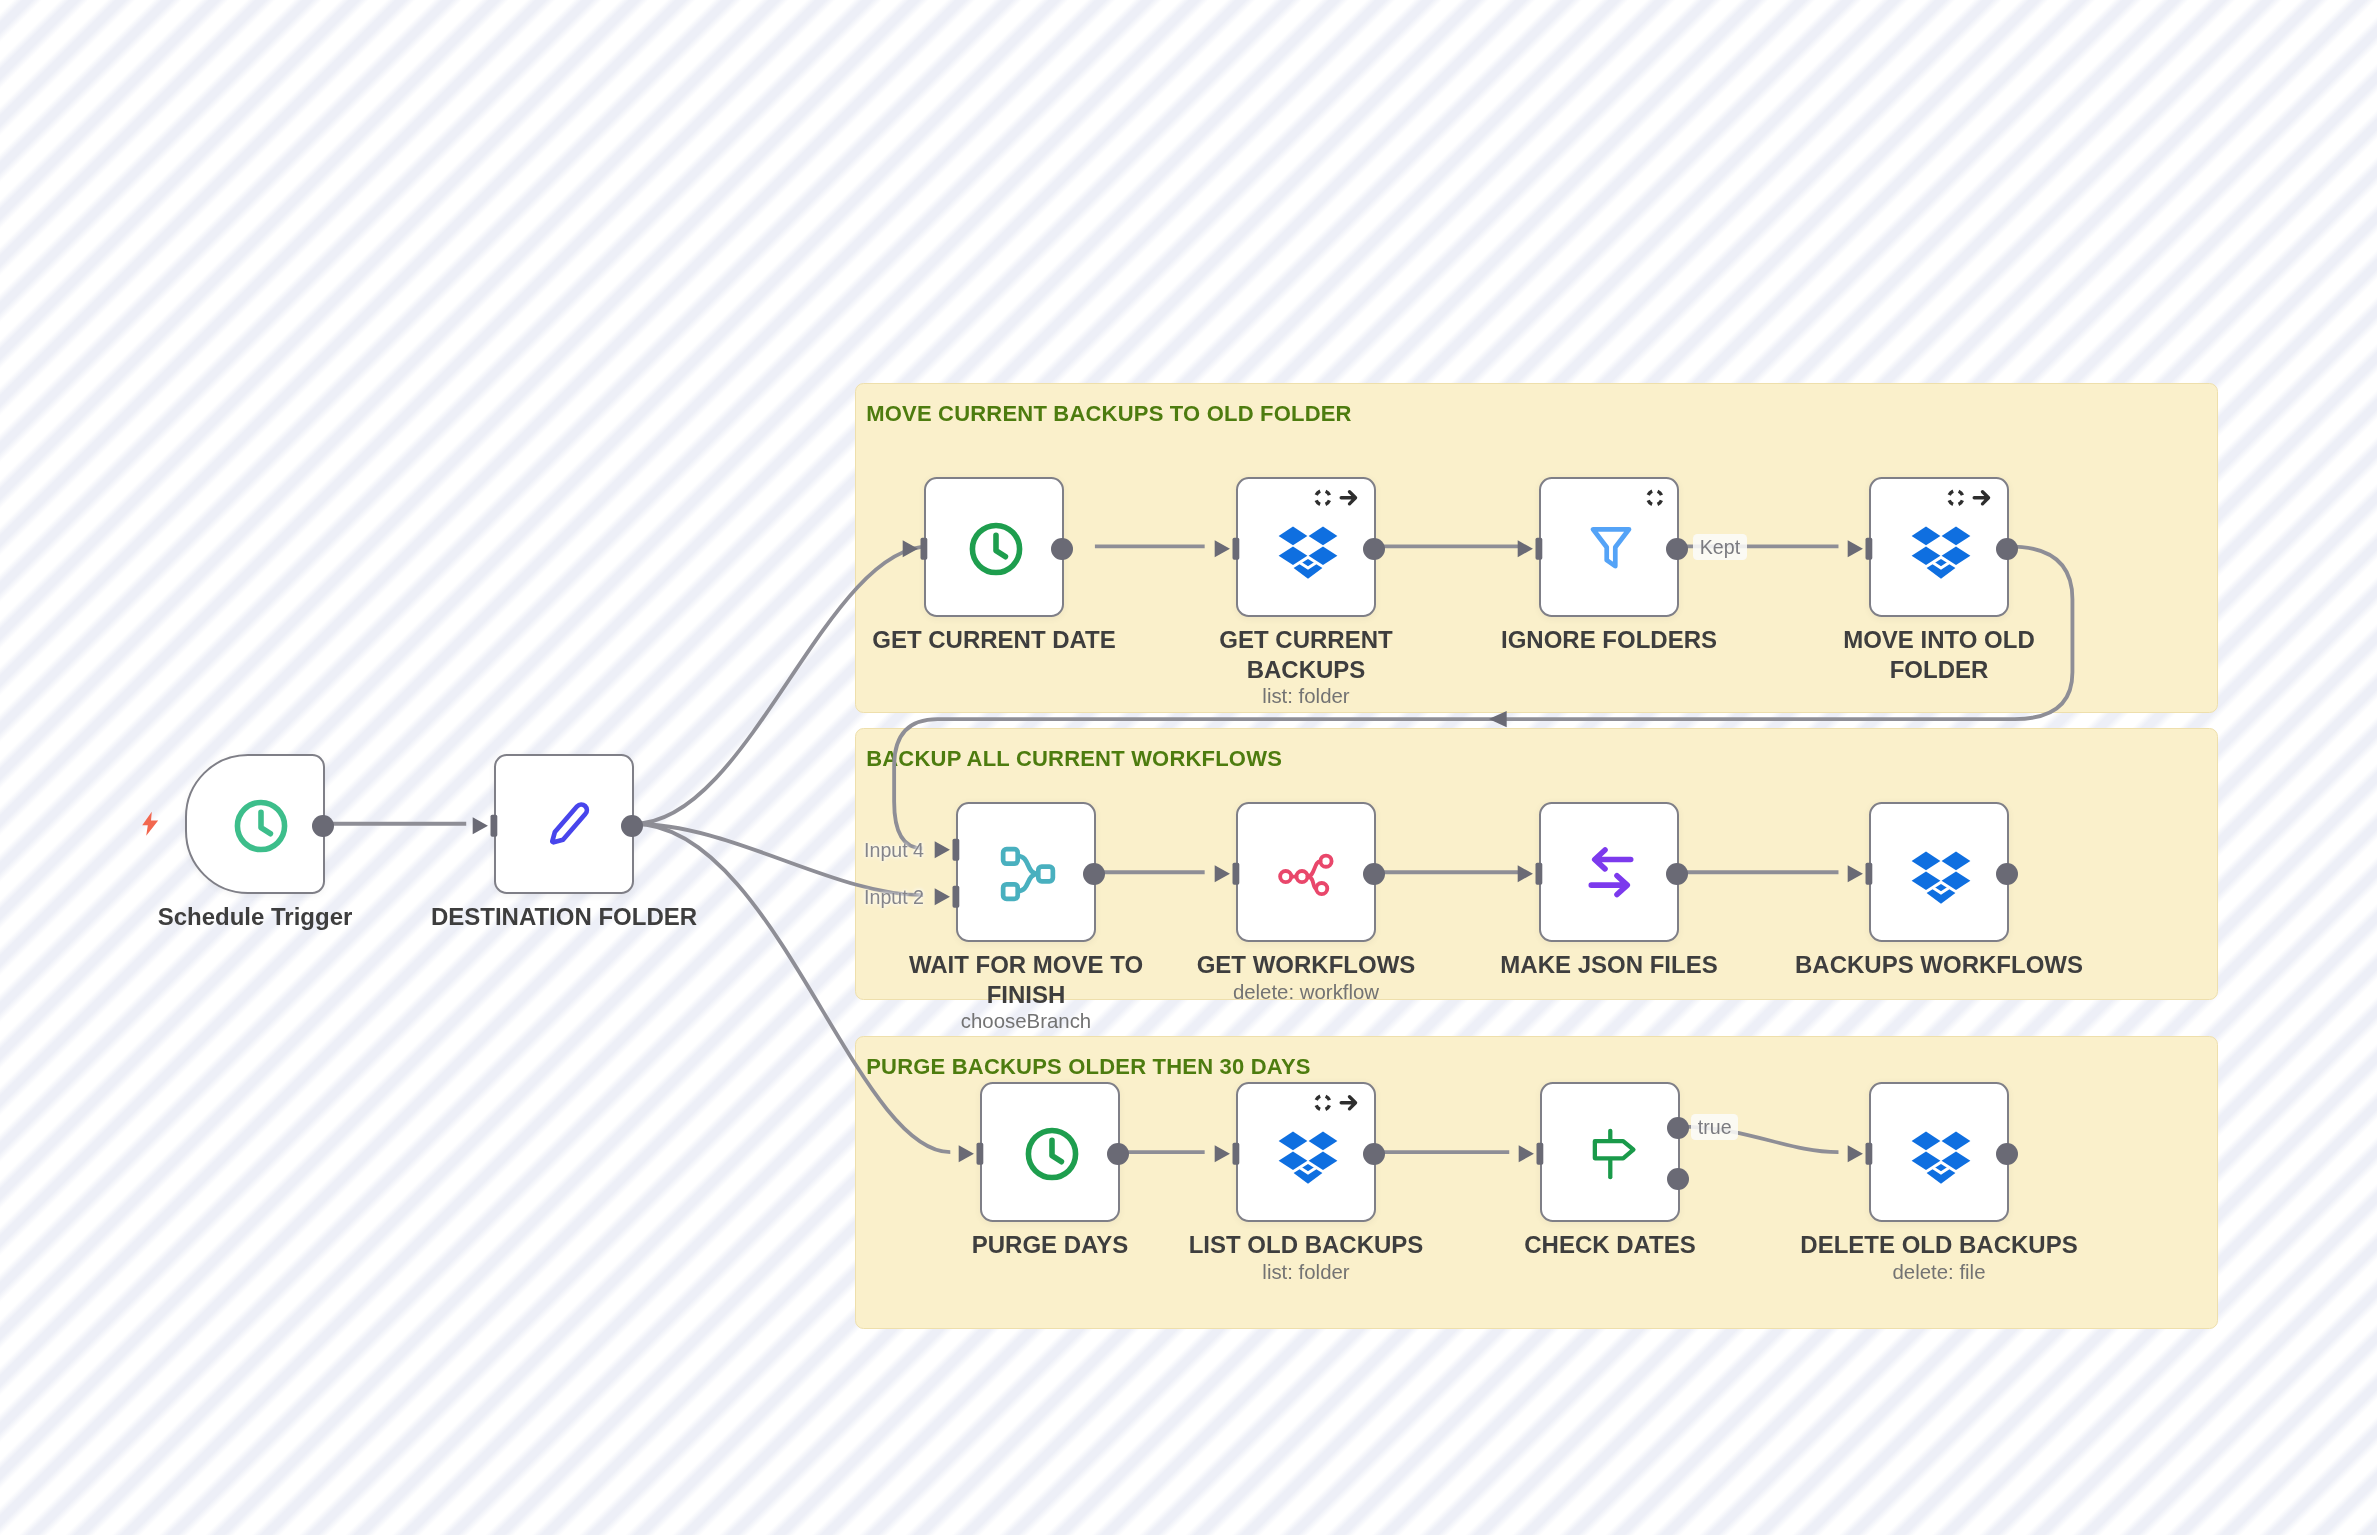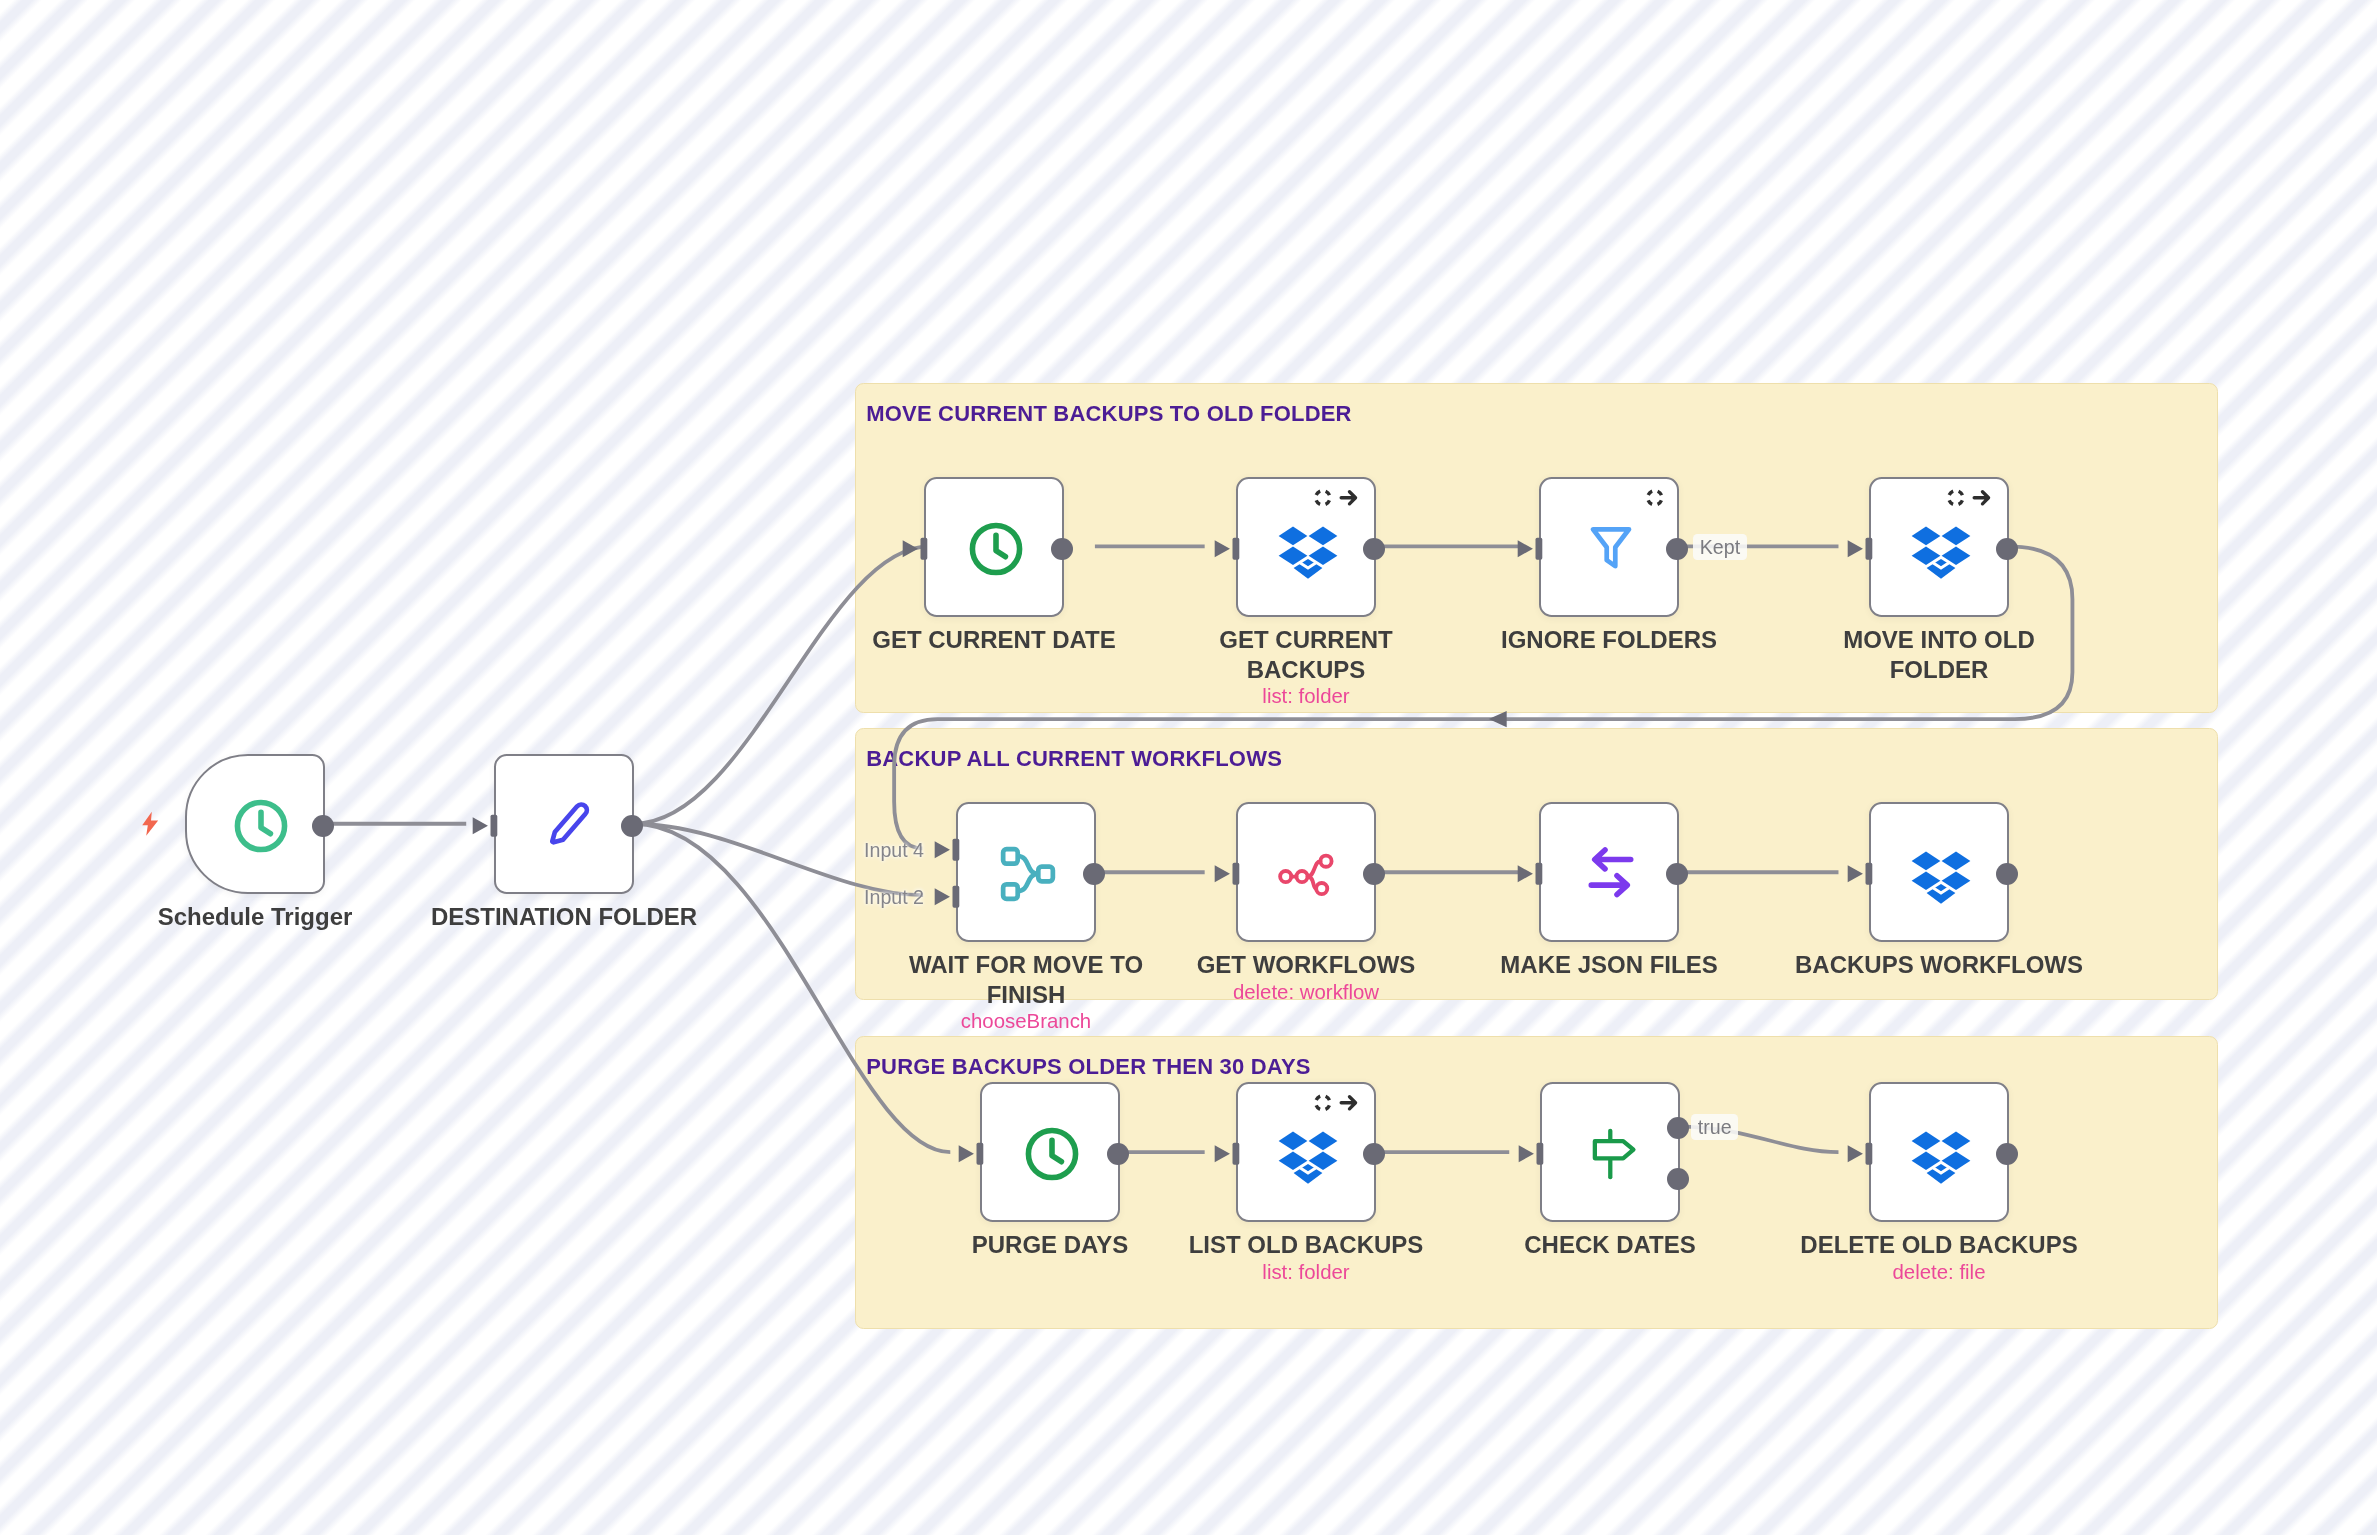--- a/index.html
+++ b/index.html
@@ -7,40 +7,40 @@
     width:2377px;height:1536px;position:relative;overflow:hidden;
     font-family:"Liberation Sans","DejaVu Sans",sans-serif;
     background:repeating-linear-gradient(135deg,
       #ffffff 0px,#ffffff 9.4px,#edeff7 16px,#edeff7 23px,#ffffff 30px,#ffffff 33px);
   }
   .sticky{
     position:absolute;background:#FAF0CB;border:0.9px solid #EEDFAC;border-radius:8.5px;z-index:1;
   }
   .sticky-title{
     position:absolute;top:17px;left:10.2px;right:17px;
-    font-size:22px;font-weight:700;color:#4c1d95;letter-spacing:0.2px;
+    font-size:22px;font-weight:700;color:#4d7c0f;letter-spacing:0.2px;
   }
   .wires{position:absolute;left:0;top:0;z-index:2;}
   .wires path{fill:none;stroke:#8E8E96;stroke-width:4.5;}
   .node{
     position:absolute;width:140px;height:140px;background:#fff;
     border:2.1px solid #7F7F87;border-radius:12.8px;z-index:3;
     box-shadow:0 1.7px 6.8px rgba(80,80,90,.07);box-sizing:border-box;
   }
   .node.trigger{border-radius:63px 12.8px 12.8px 63px;}
   .icon{position:absolute;left:40px;top:40px;width:60px;height:60px;}
   .icon svg{display:block;width:100%;height:100%;}
   .nlabel{
     position:absolute;top:146px;left:50%;transform:translateX(-50%);width:340px;
     text-align:center;font-size:24px;line-height:30px;font-weight:700;color:#3E3E3E;
     white-space:pre-line;
   }
   .nsub{
     position:absolute;left:50%;transform:translateX(-50%);width:340px;text-align:center;
-    font-size:20.4px;color:#ec4899;font-weight:400;
+    font-size:20.4px;color:#737373;font-weight:400;
   }
   .out-dot{
     position:absolute;right:-11px;width:22px;height:22px;border-radius:50%;
     background:#6A6A75;z-index:4;
   }
   .in-conn{position:absolute;left:-25.5px;width:28px;height:25.5px;z-index:4;}
   .in-conn svg{display:block;}
   .badges{position:absolute;top:9.4px;right:12.8px;display:flex;gap:6px;align-items:center;}
   .pill{
     position:absolute;z-index:5;font-size:19.6px;color:#7b7b80;

